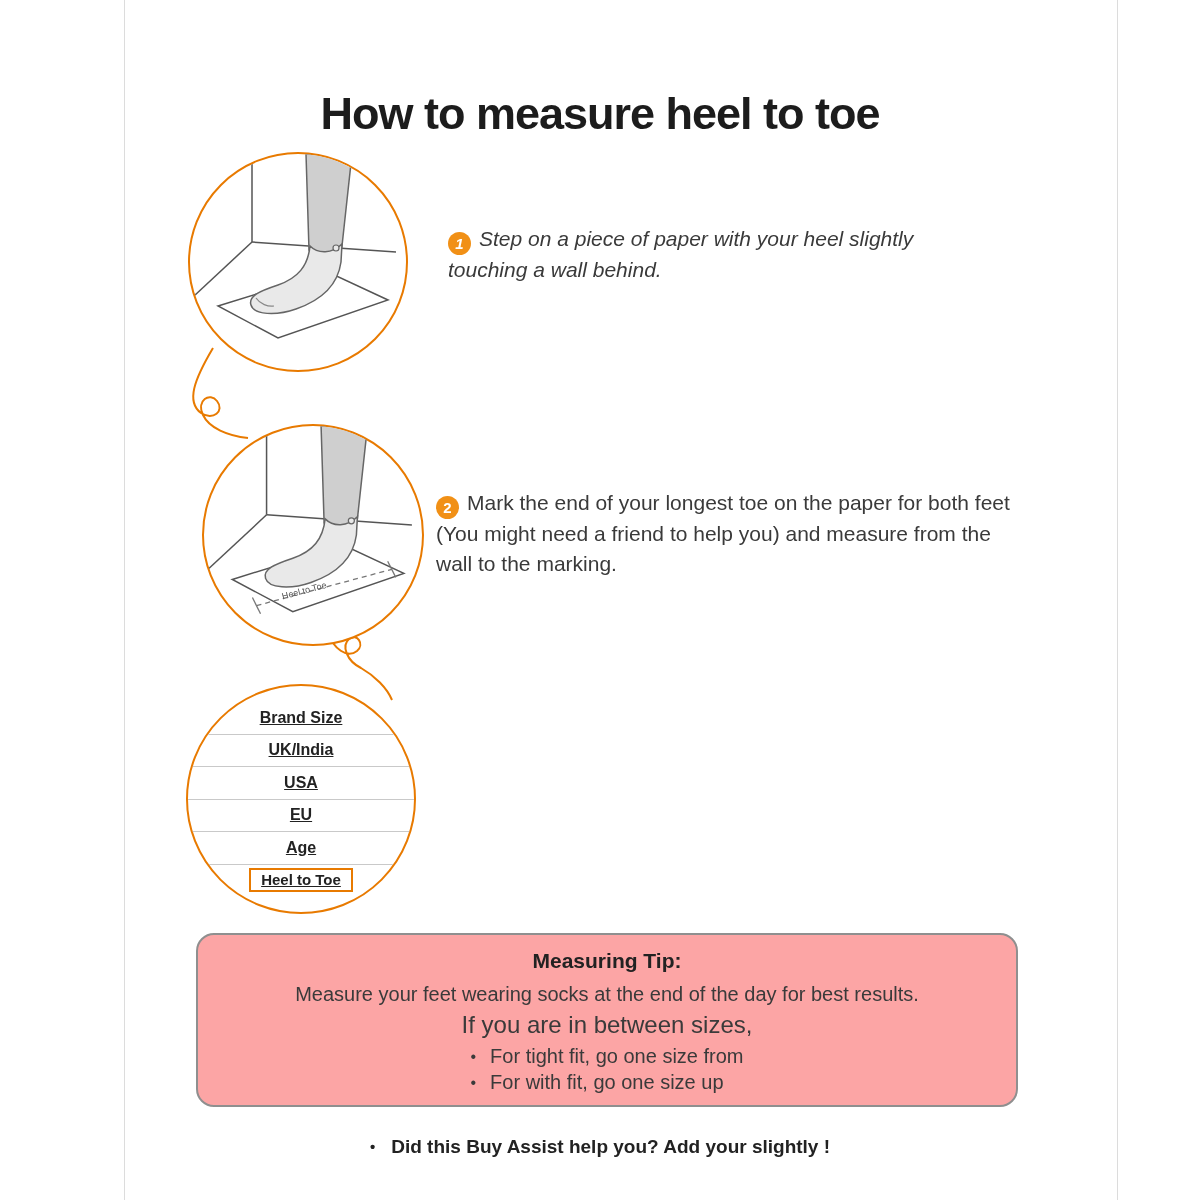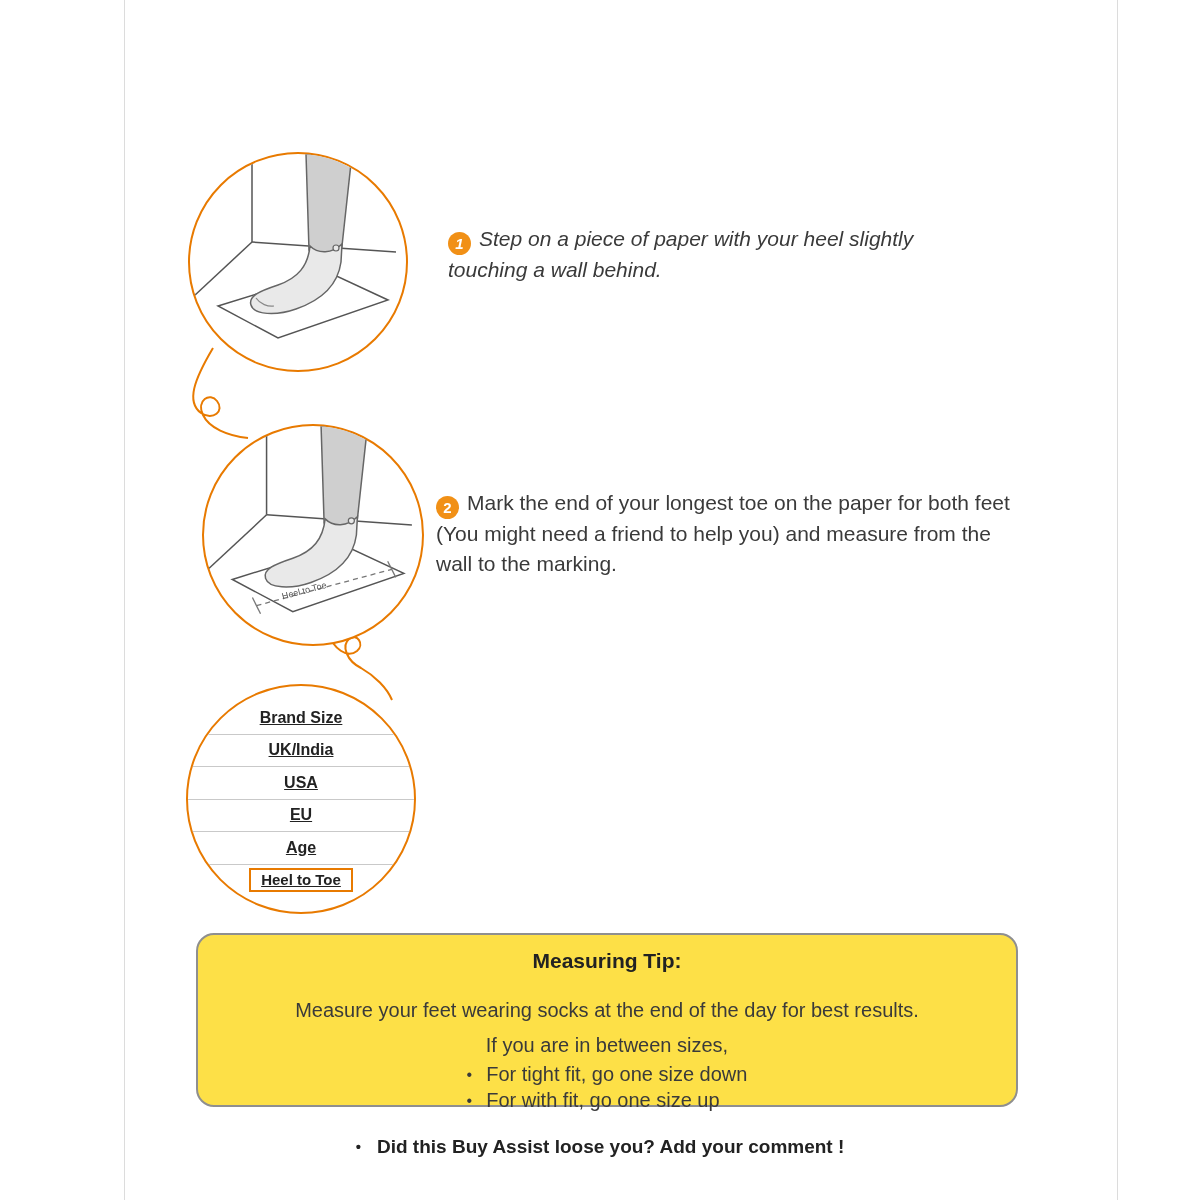--- a/index.html
+++ b/index.html
@@ -103,37 +103,37 @@
 
   
   .tip-box {
     position: absolute;
     left: 196px;
     top: 933px;
     width: 818px;
     height: 170px;
     border: 2px solid #8f8f8f;
     border-radius: 18px;
-    background: #fde047;
+    background: #fca5a5;
     text-align: center;
   }
   .tip-title {
     margin-top: 14px;
     font-size: 21px;
     font-weight: 700;
     color: #222;
   }
   .tip-line1 {
-    margin-top: 26px;
+    margin-top: 10px;
     font-size: 20px;
     color: #3a3a3a;
   }
   .tip-line2 {
-    margin-top: 12px;
-    font-size: 20px;
+    margin-top: 5px;
+    font-size: 24px;
     color: #3a3a3a;
   }
   .tip-bullets {
     display: inline-block;
     text-align: left;
     margin-top: 4px;
   }
   .bullet-item {
     font-size: 20px;
     color: #3a3a3a;
@@ -164,20 +164,21 @@
   }
 </style>
 </head>
 <body>
 
 <div class="canvas">
 
   <div class="page-edge left"></div>
   <div class="page-edge right"></div>
 
+  <h1 class="page-title">How to measure heel to toe</h1>
 
   <svg class="connectors" width="1200" height="1200" viewBox="0 0 1200 1200">
     <path d="M213 348 C 194 380 186 402 201 413 C 213 421 225 411 217 401 C 210 392 196 400 203 415 C 209 428 228 436 248 438" fill="none" stroke="#e87a00" stroke-width="2"></path>
     <path d="M329 634 C 333 648 347 659 357 651 C 365 644 357 633 349 639 C 341 646 347 661 361 668 C 375 676 387 688 392 700" fill="none" stroke="#e87a00" stroke-width="2"></path>
   </svg>
 
   <div class="illus-circle circle-1">
     <svg viewBox="0 0 216 216">
       <g fill="none" stroke="#555" stroke-width="1.5">
         <path d="M62 4 L62 88"></path>
@@ -242,20 +243,20 @@
   <div class="step step-2">
     <span class="step-badge">2</span><span class="step-text">Mark the end of your longest toe on the paper for both feet (You might need a friend to help you) and measure from the wall to the marking.</span>
   </div>
 
 
   <div class="tip-box">
     <div class="tip-title">Measuring Tip:</div>
     <div class="tip-line1">Measure your feet wearing socks at the end of the day for best results.</div>
     <div class="tip-line2">If you are in between sizes,</div>
     <div class="tip-bullets">
-      <div class="bullet-item">For tight fit, go one size down</div>
+      <div class="bullet-item">For tight fit, go one size from</div>
       <div class="bullet-item">For with fit, go one size up</div>
     </div>
   </div>
 
-  <div class="footer-line">Did this Buy Assist loose you? Add your comment !</div>
+  <div class="footer-line">Did this Buy Assist help you? Add your slightly !</div>
 
 </div>
 
 </body></html>

